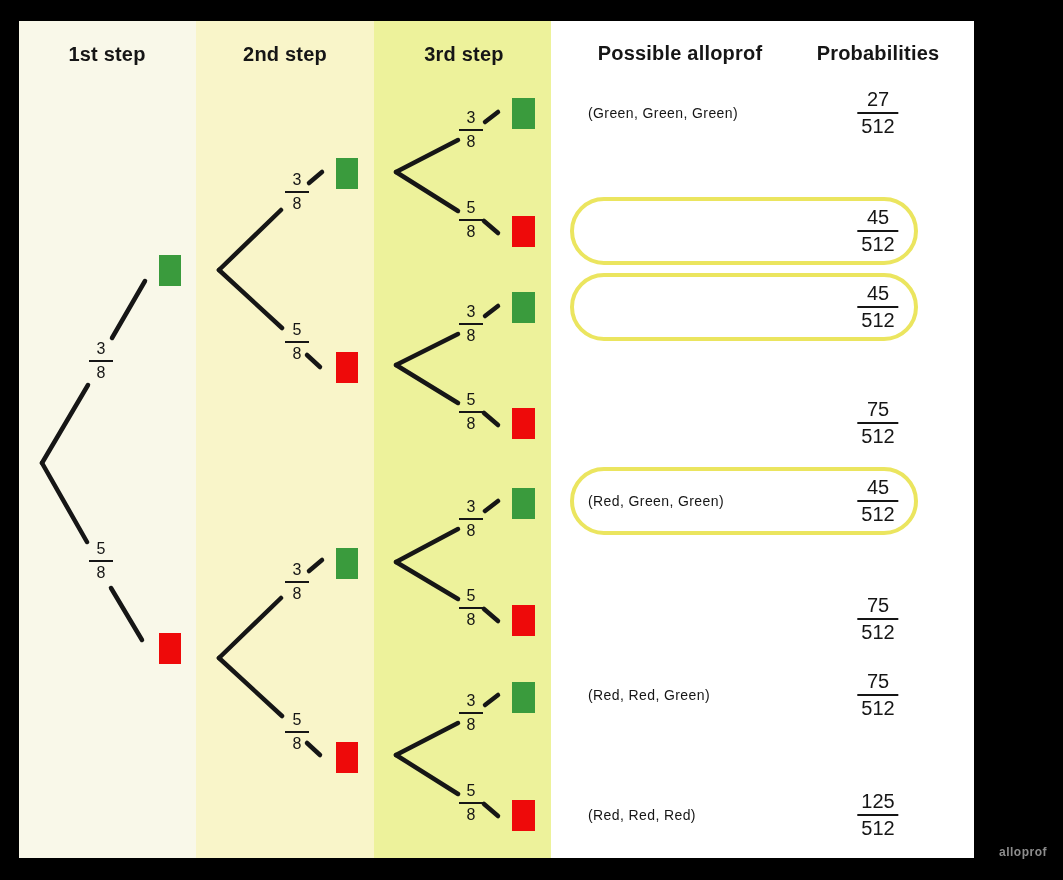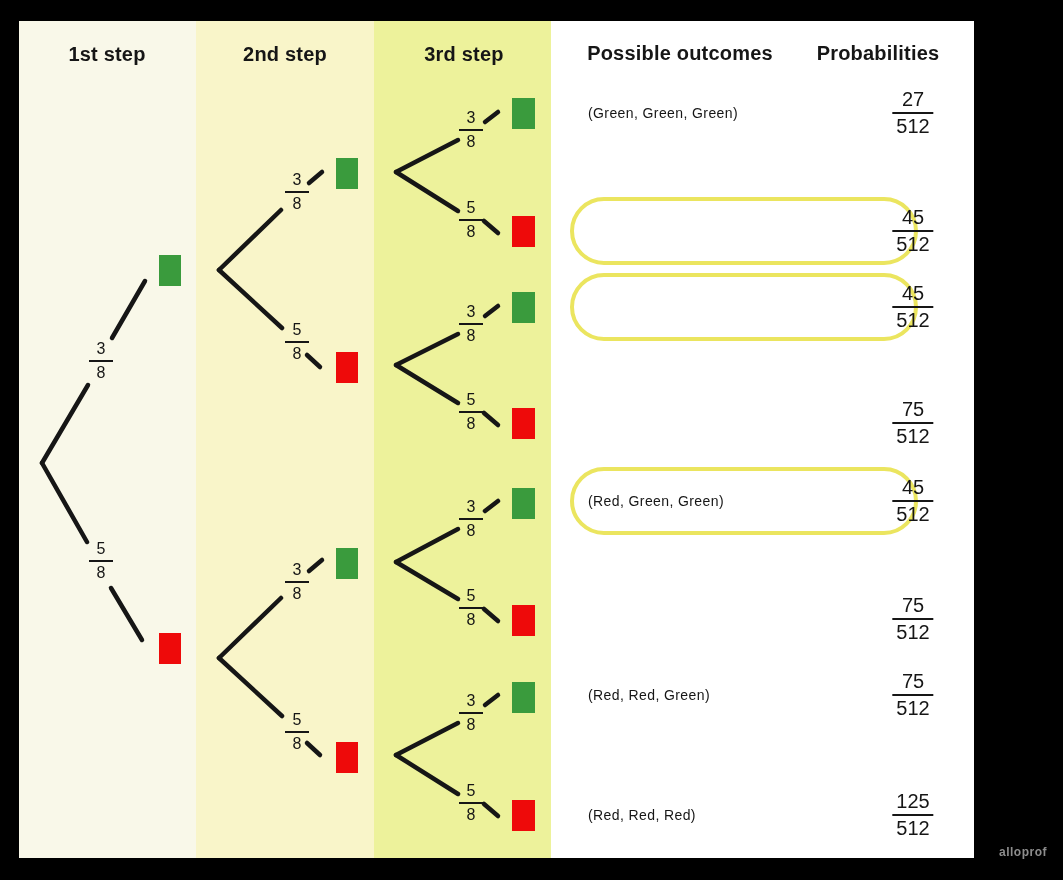--- a/index.html
+++ b/index.html
@@ -30,21 +30,21 @@
     position:absolute;left:570px;width:348px;height:68px;box-sizing:border-box;
     border:4px solid transparent;border-radius:34px;
   }
   .row.hl{border-color:var(--hl,#ebe55f);}
   .row .olabel{
     position:absolute;left:14px;top:50%;transform:translateY(-50%);
     font-size:14px;font-weight:500;letter-spacing:.4px;white-space:nowrap;
   }
   .pfrac{
     position:absolute;left:304px;top:50%;transform:translate(-50%,-50%);
-    text-align:center;font-size:20px;font-weight:500;line-height:1.05;margin-left:35px;
+    text-align:center;font-size:20px;font-weight:500;line-height:1.05;
   }
   .pfrac .num,.pfrac .den{padding:0 4px;}
   .pfrac .fbar{border-top:2.5px solid #161616;margin:2px 0;}
 
   .watermark{
     position:absolute;right:16px;top:845px;color:#8d8d8d;
     font-size:12px;font-weight:700;letter-spacing:.5px;
   }
 </style>
 </head>
@@ -53,21 +53,21 @@
 <div class="stage">
   <div class="content">
     <div class="col col1" style="background: rgb(249, 248, 233);"></div>
     <div class="col col2" style="background: rgb(249, 245, 201);"></div>
     <div class="col col3" style="background: rgb(237, 242, 155);"></div>
   </div>
 
   <div class="hdr" style="left:107px;top:54px">1st step</div>
   <div class="hdr" style="left:285px;top:54px">2nd step</div>
   <div class="hdr" style="left:464px;top:54px">3rd step</div>
-  <div class="hdr" style="left:680px;top:53px">Possible outcomes</div>
+  <div class="hdr" style="left:680px;top:53px">Possible alloprof</div>
   <div class="hdr" style="left:878px;top:53px">Probabilities</div>
 
   <svg id="tree-svg" width="1063" height="880" viewBox="0 0 1063 880">
       <line x1="42" y1="463" x2="88" y2="385" stroke="#161616" stroke-width="4.5" stroke-linecap="round"></line>
       <line x1="112" y1="338" x2="145" y2="281" stroke="#161616" stroke-width="4.5" stroke-linecap="round"></line>
       <line x1="42" y1="463" x2="87" y2="542" stroke="#161616" stroke-width="4.5" stroke-linecap="round"></line>
       <line x1="111" y1="588" x2="142" y2="640" stroke="#161616" stroke-width="4.5" stroke-linecap="round"></line>
       <line x1="219" y1="270" x2="281" y2="210" stroke="#161616" stroke-width="4.5" stroke-linecap="round"></line>
       <line x1="309" y1="183" x2="322" y2="172" stroke="#161616" stroke-width="4.5" stroke-linecap="round"></line>
       <line x1="219" y1="270" x2="282" y2="328" stroke="#161616" stroke-width="4.5" stroke-linecap="round"></line>

